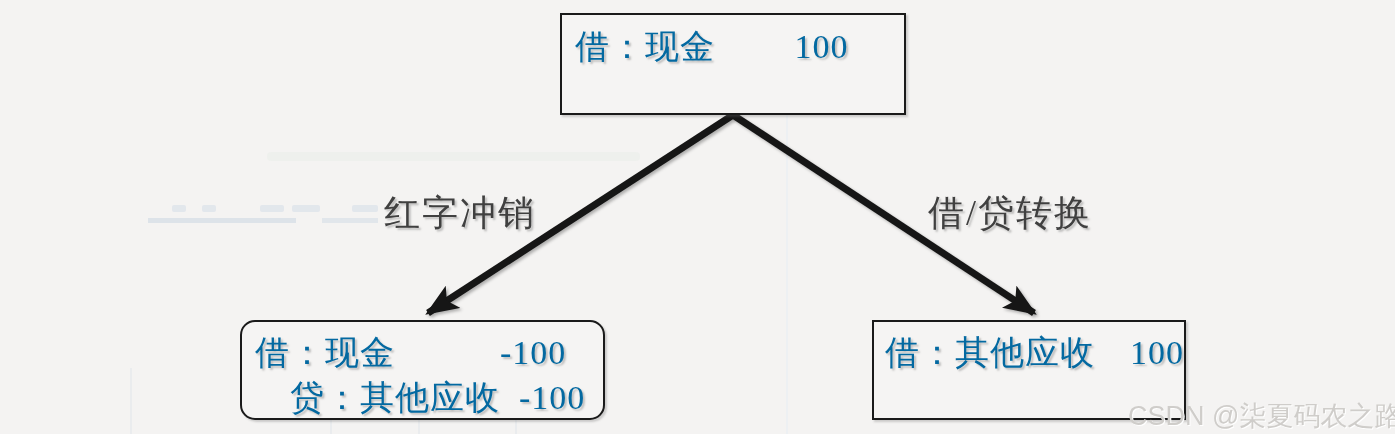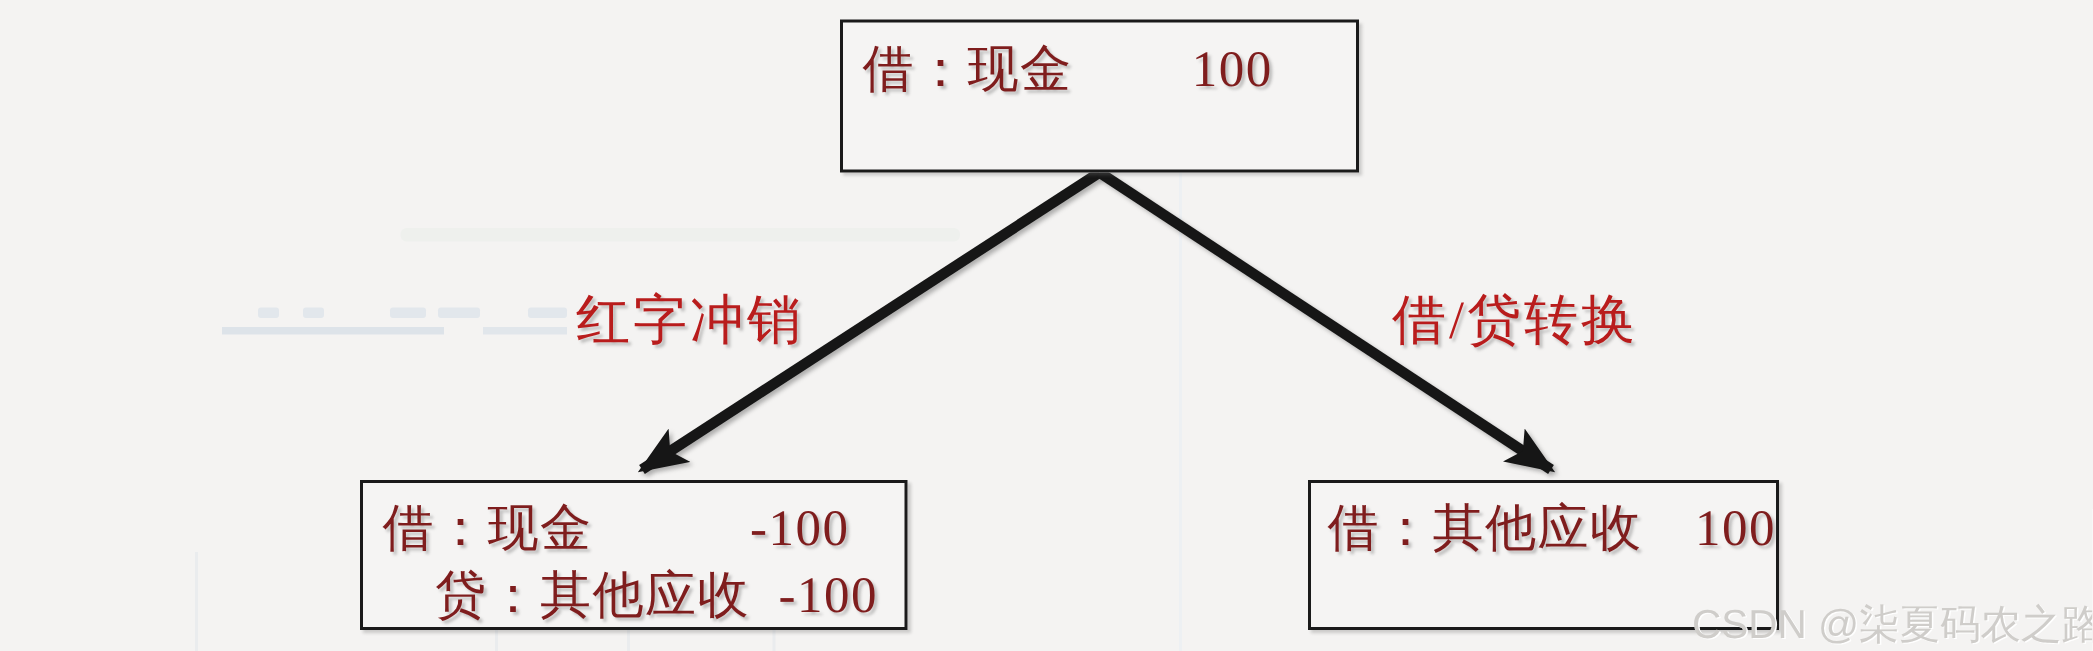--- a/index.html
+++ b/index.html
@@ -32,31 +32,31 @@
     border: 2px solid #1a1a1a;
     background: #f5f4f3;
     box-shadow: 2px 2px 2px rgba(110,110,110,0.30);
     color: #1a1a1a;
   }
   .entry-line {
     white-space: pre;
     font-size: 34px;
     line-height: 45px;
     letter-spacing: 1px;
-    color: #7f1d1d;
+    color: #0369a1;
     text-shadow: 2px 2px 2px rgba(110,110,110,0.40);
   }
   .box-top    { left: 560px; top: 13px;  width: 346px; height: 102px; padding: 9px 0 0 13px; }
-  .box-left   { left: 240px; top: 320px; width: 365px; height: 100px; padding: 8px 0 0 13px; }
+  .box-left   { left: 240px; top: 320px; width: 365px; height: 100px; padding: 8px 0 0 13px; border-radius: 15px; }
   .box-right  { left: 872px; top: 320px; width: 314px; height: 100px; padding: 8px 0 0 11px; }
   .edge-label {
     position: absolute;
     font-size: 36px;
     letter-spacing: 2px;
-    color: #b91c1c;
+    color: #404040;
     text-shadow: 2px 2px 2px rgba(110,110,110,0.40);
     white-space: pre;
   }
   .label-left  { left: 384px; top: 189px; }
   .label-right { left: 928px; top: 189px; }
   .watermark {
     position: absolute;
     left: 1128px; top: 398px;
     font-family: "Liberation Sans", "DejaVu Sans", sans-serif;
     font-size: 27px;

